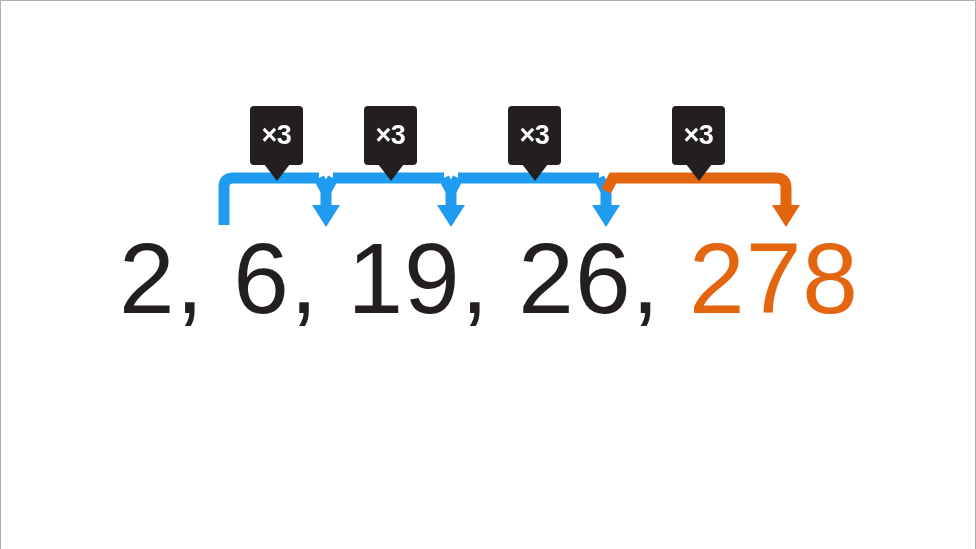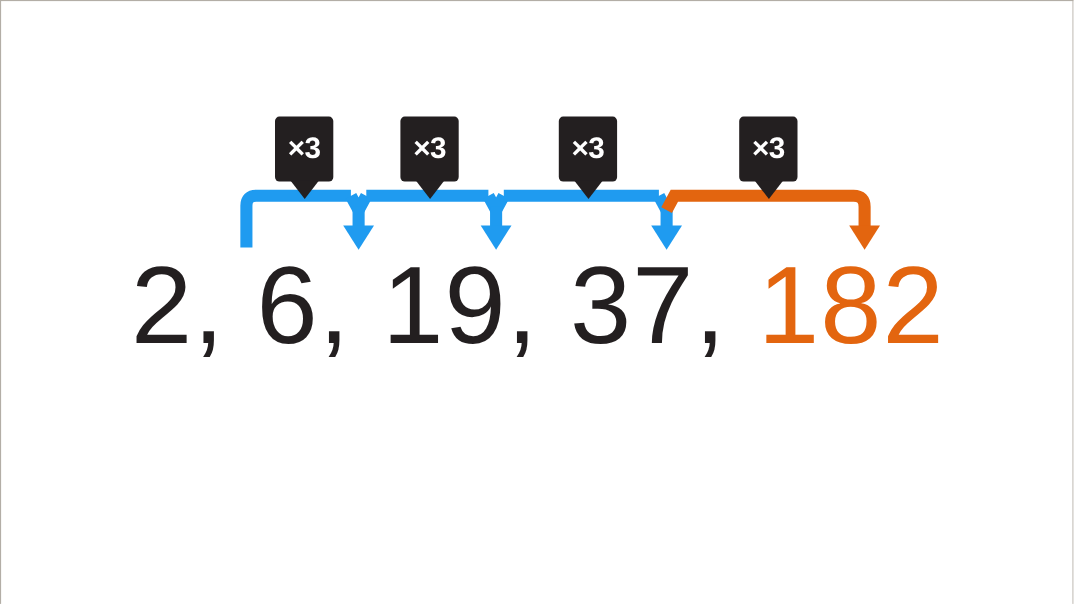--- a/index.html
+++ b/index.html
@@ -137,17 +137,17 @@
       <span>×3</span>
     </div>
     <div class="multiplier-label" style="left:507px; top:105px;">
       <span>×3</span>
     </div>
     <div class="multiplier-label" style="left:671px; top:105px;">
       <span>×3</span>
     </div>
 
     <div id="sequence-row">
-      <span class="term-dark">2</span><span class="term-dark">, </span><span class="term-dark">6</span><span class="term-dark">, </span><span class="term-dark">19</span><span class="term-dark">, </span><span class="term-dark">37</span><span class="term-dark">, </span><span class="term-highlight">182</span>
+      <span class="term-dark">2</span><span class="term-dark">, </span><span class="term-dark">6</span><span class="term-dark">, </span><span class="term-dark">19</span><span class="term-dark">, </span><span class="term-dark">26</span><span class="term-dark">, </span><span class="term-highlight">278</span>
     </div>
 
   </div>
 </div>
 
 </body></html>

